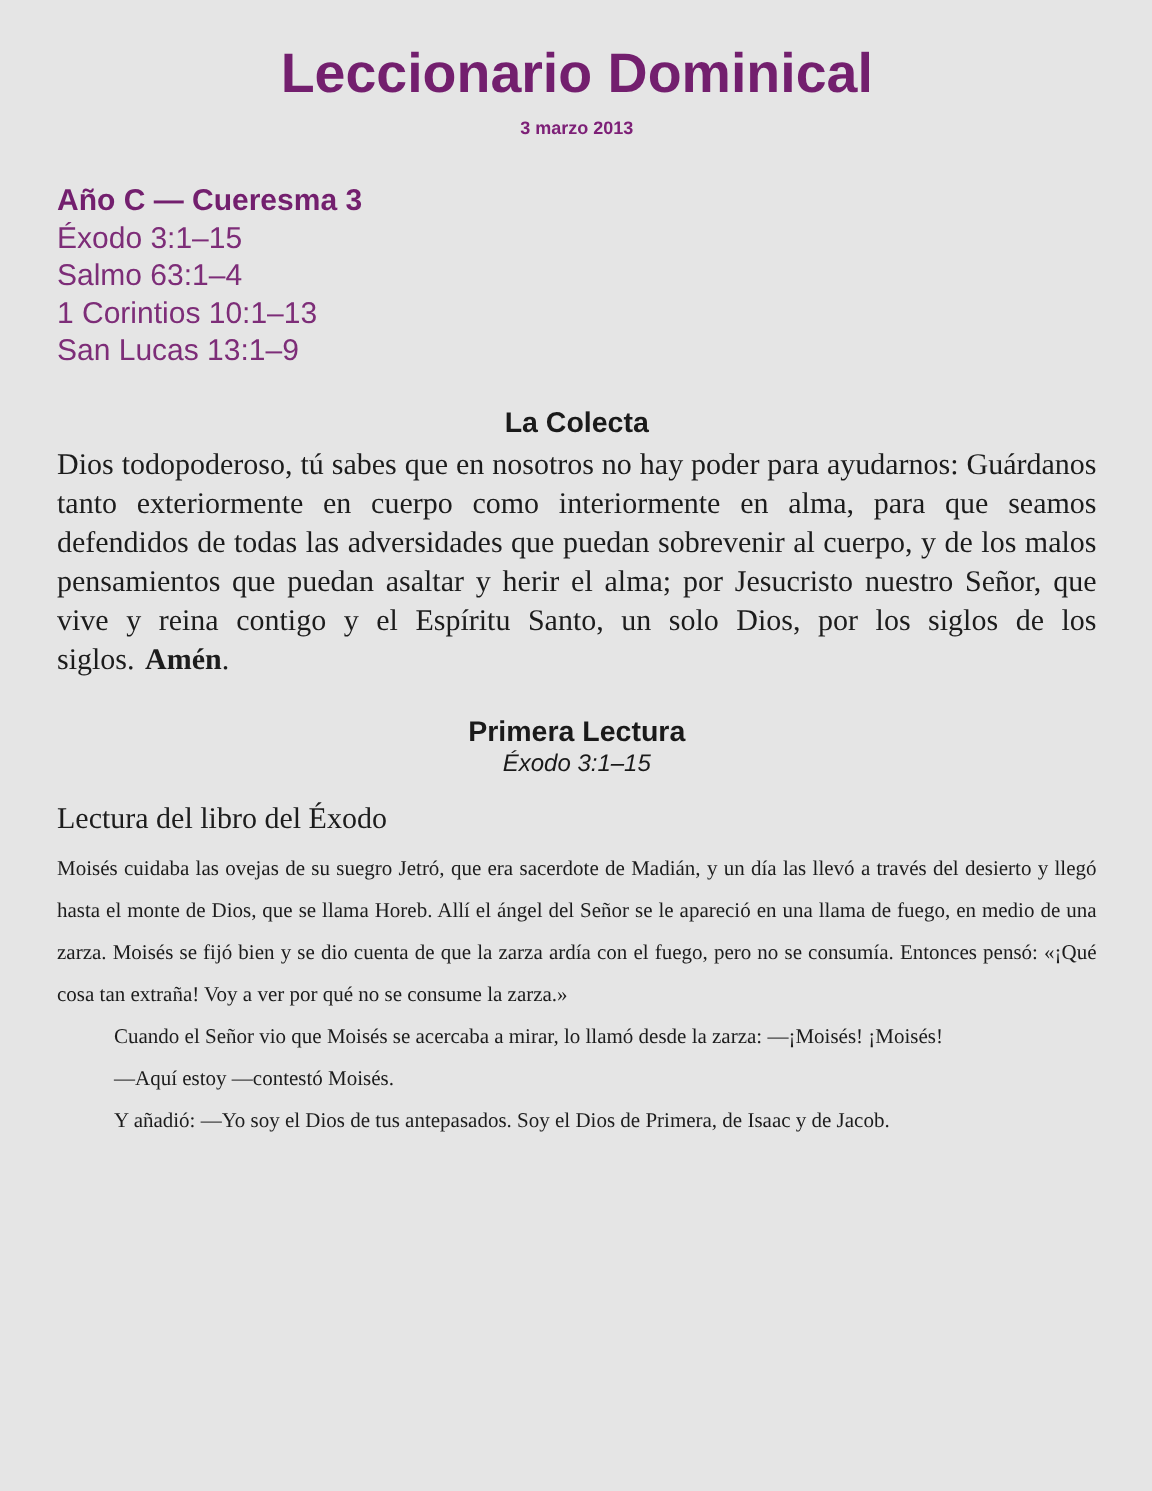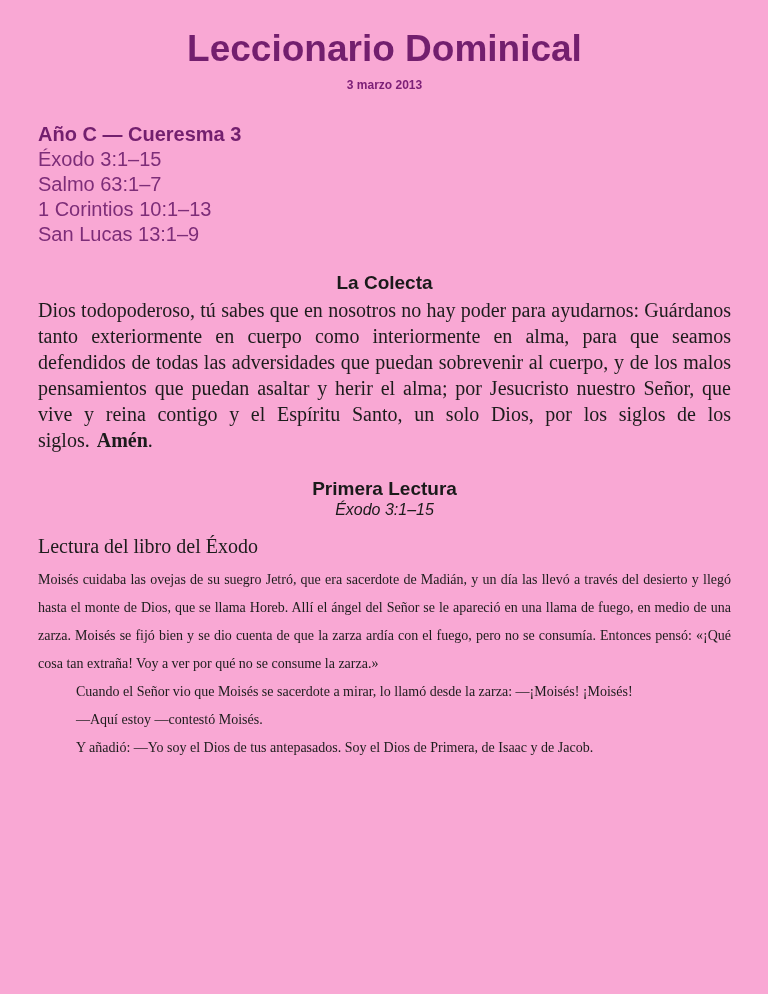--- a/index.html
+++ b/index.html
@@ -4,21 +4,21 @@
 <style>
   html, body {
     margin: 0;
     padding: 0;
     background: #ffffff;
   }
   .page {
     position: relative;
     width: 768px;
     height: 994px;
-    background: #f9a8d4;
+    background: #e5e5e5;
     overflow: hidden;
     box-sizing: border-box;
     padding: 0 37px 0 38px;
     color: #1c1c1c;
   }
 
   .doc-title {
     margin-top: 27px;
     text-align: center;
     font-family: "Liberation Sans", sans-serif;
@@ -116,35 +116,35 @@
 <div class="page">
 
   <div class="doc-title">Leccionario Dominical</div>
 
 
   <div class="doc-date">3 marzo 2013</div>
 
   <div class="refs">
     <div class="refs-heading">Año C — Cueresma 3</div>
     <div>Éxodo 3:1–15</div>
-    <div>Salmo 63:1–7</div>
+    <div>Salmo 63:1–4</div>
     <div>1 Corintios 10:1–13</div>
     <div>San Lucas 13:1–9</div>
   </div>
 
   <div class="section-heading">La Colecta</div>
 
   <div class="collect-body"><span>Dios todopoderoso, tú sabes que en nosotros no hay poder para ayudarnos: Guárdanos tanto exteriormente en cuerpo como interiormente en alma, para que seamos defendidos de todas las adversidades que puedan sobrevenir al cuerpo, y de los malos pensamientos que puedan asaltar y herir el alma; por Jesucristo nuestro Señor, que vive y reina contigo y el Espíritu Santo, un solo Dios, por los siglos de los siglos.</span><span class="amen">Amén</span><span>.</span></div>
 
   <div class="section-heading">Primera Lectura</div>
 
   <div class="reading-ref">Éxodo 3:1–15</div>
 
   <div class="reading-intro">Lectura del libro del Éxodo</div>
 
   <div class="reading-text">
     <p>Moisés cuidaba las ovejas de su suegro Jetró, que era sacerdote de Madián, y un día las llevó a través del desierto y llegó hasta el monte de Dios, que se llama Horeb. Allí el ángel del Señor se le apareció en una llama de fuego, en medio de una zarza. Moisés se fijó bien y se dio cuenta de que la zarza ardía con el fuego, pero no se consumía. Entonces pensó: «¡Qué cosa tan extraña! Voy a ver por qué no se consume la zarza.»</p>
-    <p class="indent">Cuando el Señor vio que Moisés se sacerdote a mirar, lo llamó desde la zarza: —¡Moisés! ¡Moisés!</p>
+    <p class="indent">Cuando el Señor vio que Moisés se acercaba a mirar, lo llamó desde la zarza: —¡Moisés! ¡Moisés!</p>
     <p class="indent">—Aquí estoy —contestó Moisés.</p>
     <p class="indent">Y añadió: —Yo soy el Dios de tus antepasados. Soy el Dios de Primera, de Isaac y de Jacob.</p>
   </div>
 
 </div>
 
 </body></html>

